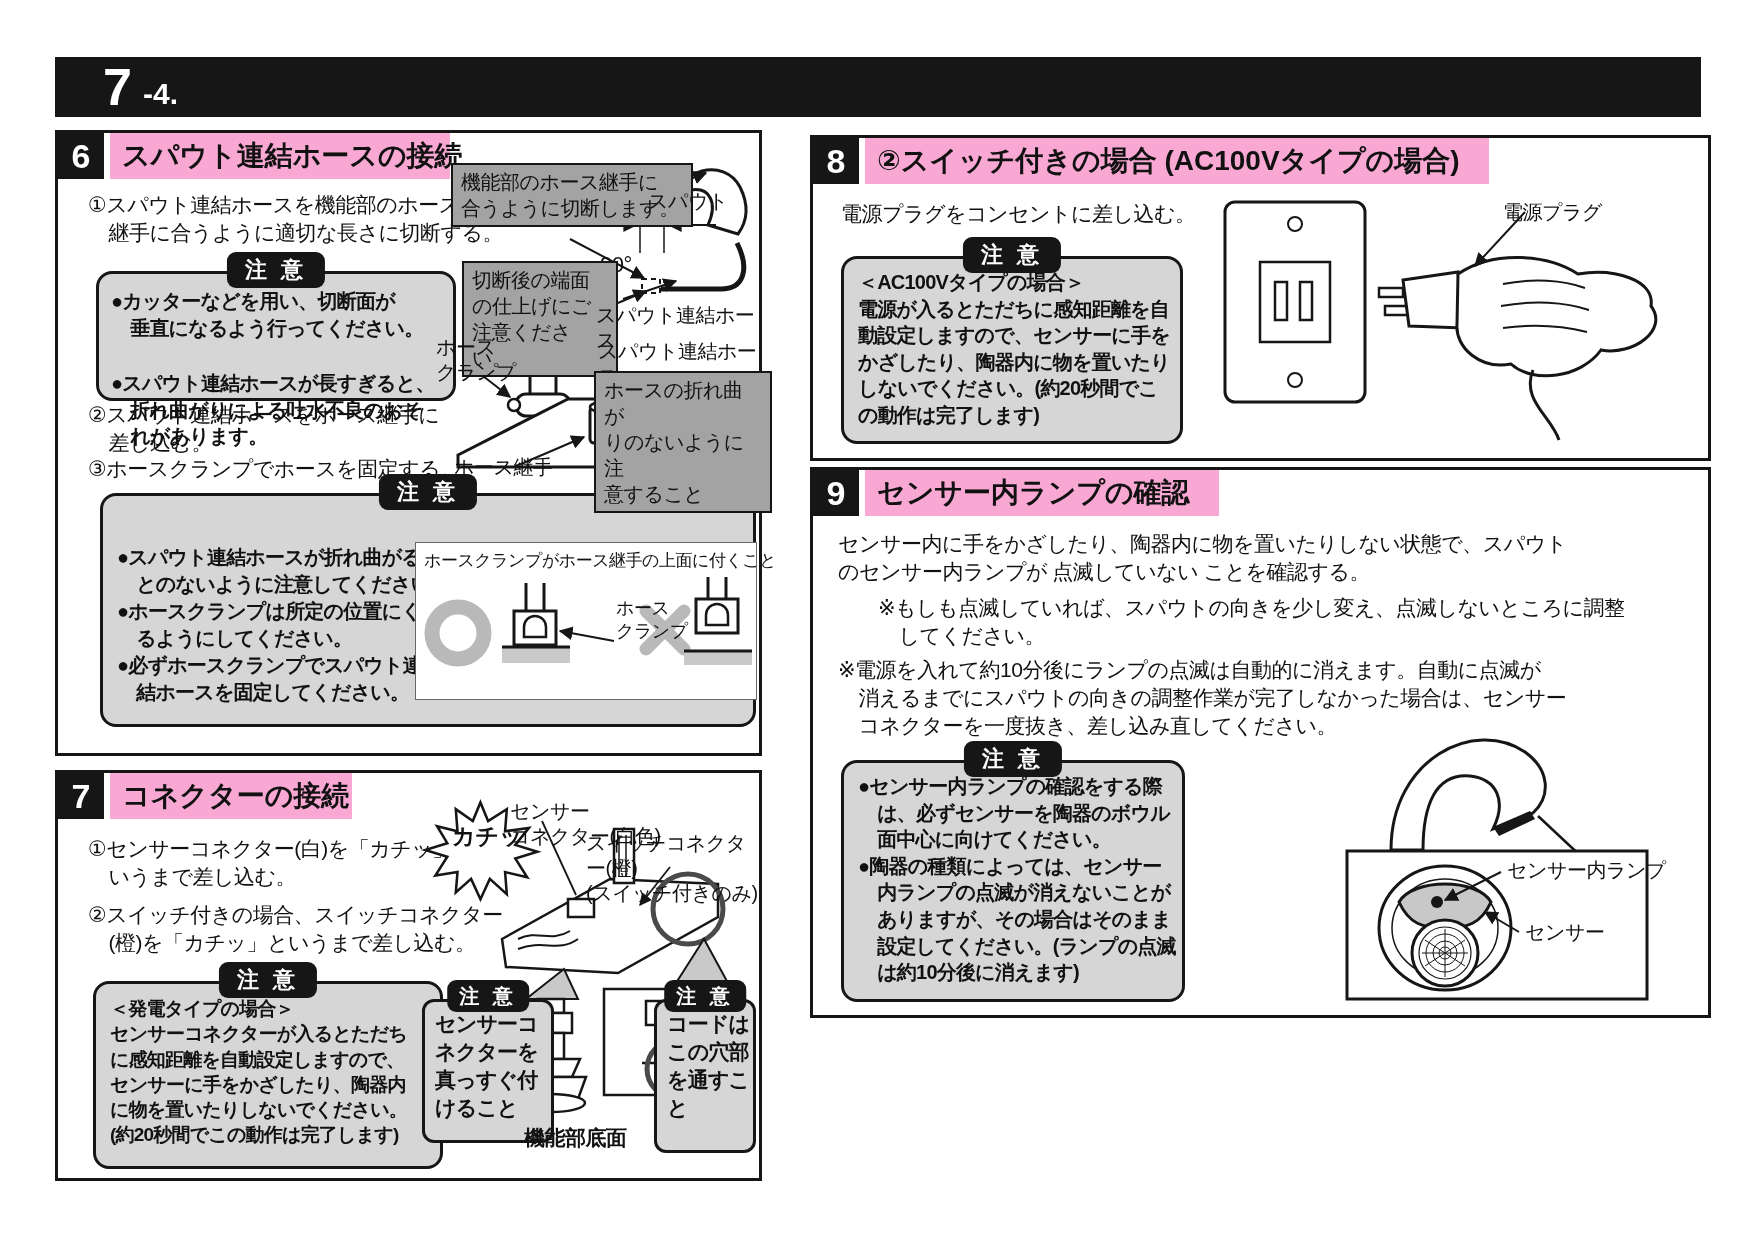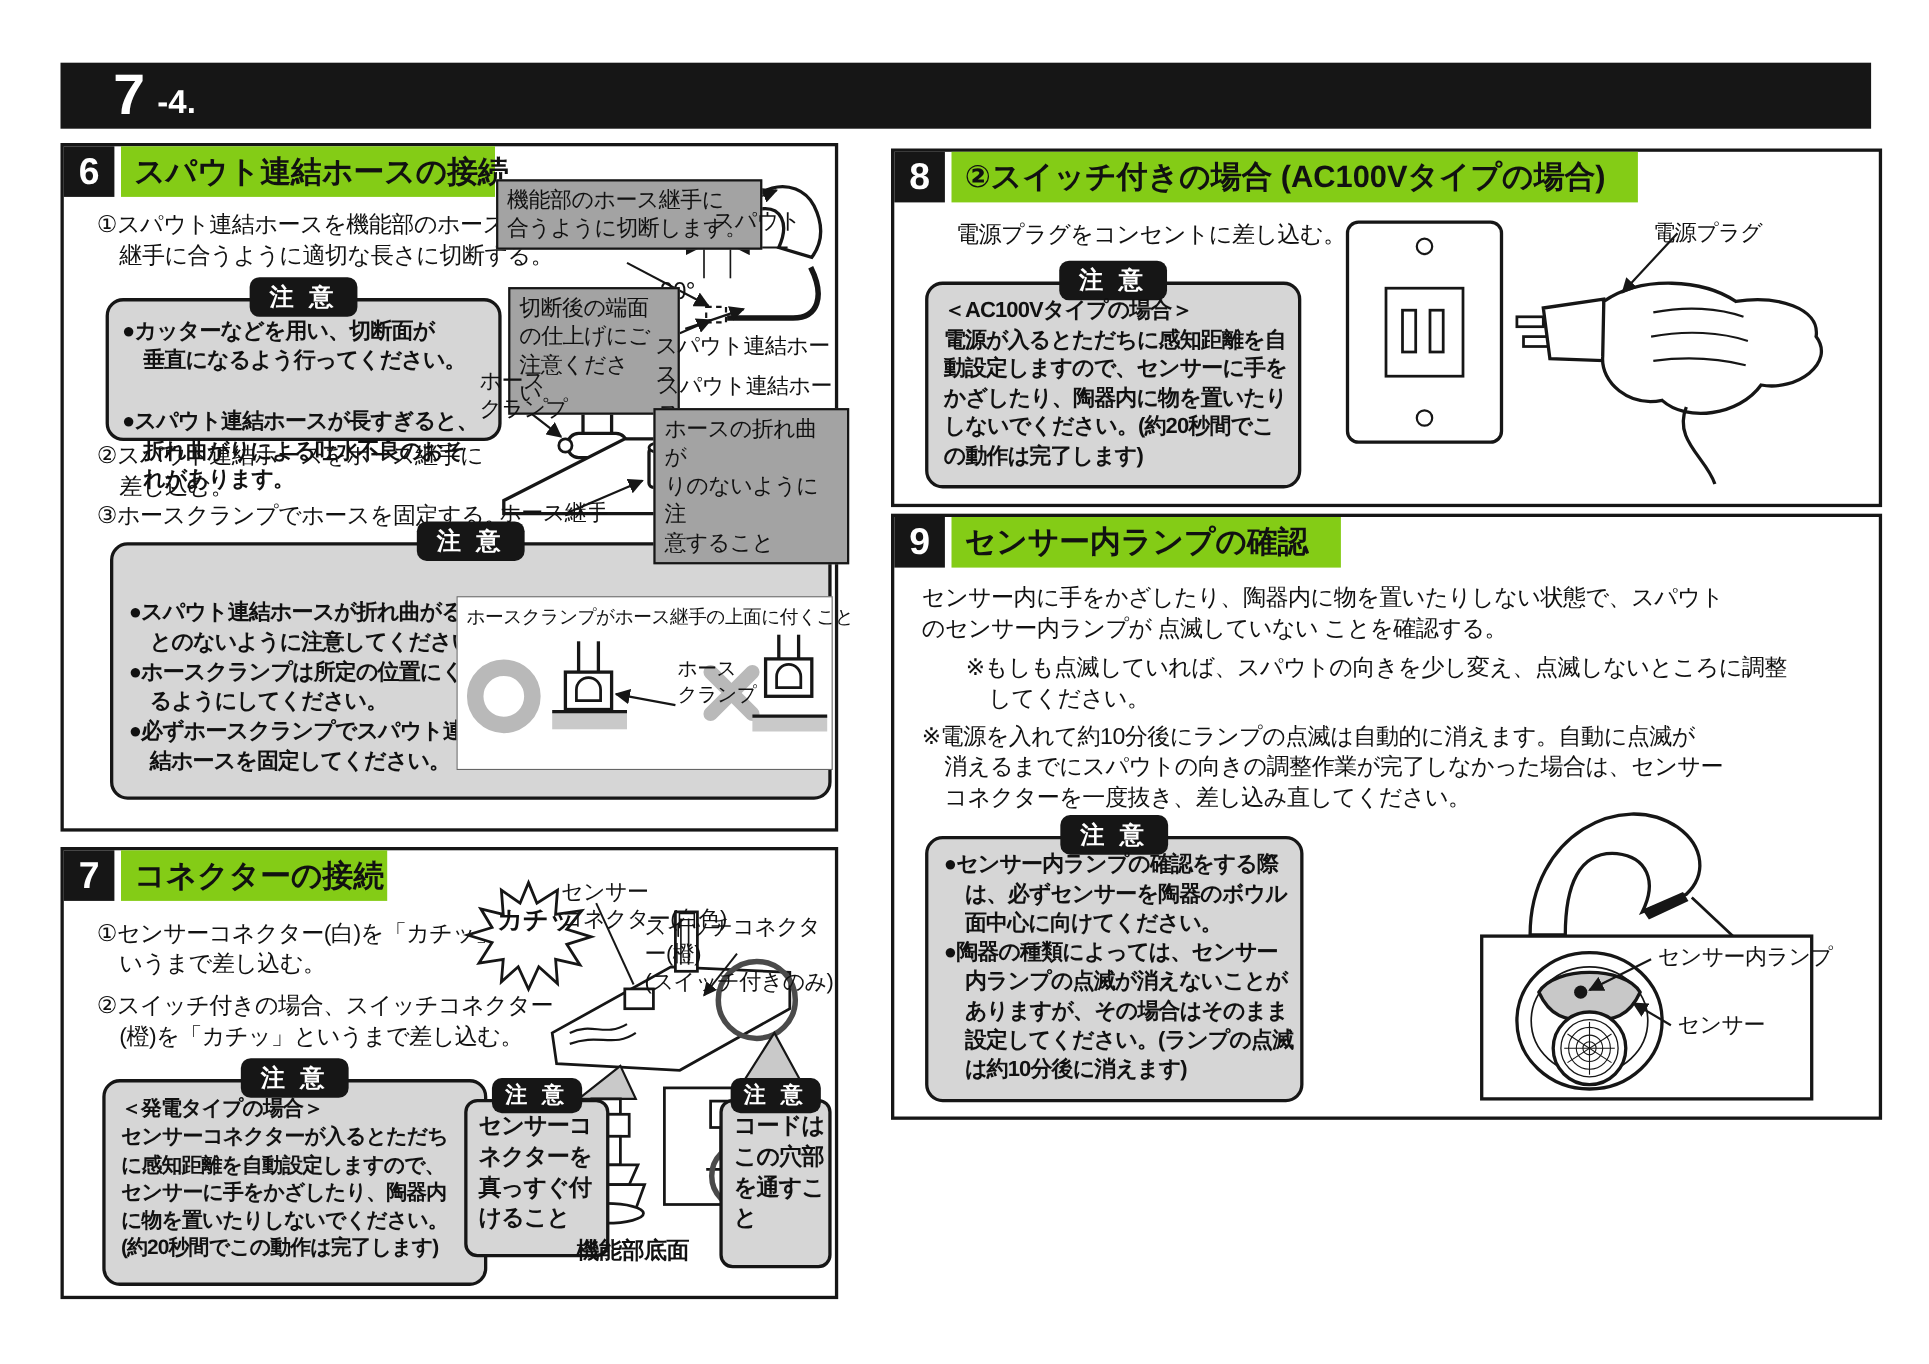--- a/index.html
+++ b/index.html
@@ -9,21 +9,21 @@
     overflow:hidden;
   }
   
   .bar{position:absolute;left:55px;top:57px;width:1646px;height:60px;background:#161616;color:#fff;}
   .bar-n1{position:absolute;left:48px;top:0px;font-size:52px;font-weight:bold;line-height:60px;}
   .bar-n2{position:absolute;left:88px;top:14px;font-size:30px;font-weight:bold;line-height:46px;}
   
   .box{position:absolute;border:3px solid #161616;background:#fff;}
   .numbox{position:absolute;left:0;top:0;width:46px;height:46px;background:#161616;color:#fff;
           font-weight:bold;font-size:34px;display:flex;align-items:center;justify-content:center;}
-  .strip{position:absolute;left:52px;top:0;height:46px;background:#84cc16;font-weight:bold;
+  .strip{position:absolute;left:52px;top:0;height:46px;background:#f9a8d4;font-weight:bold;
          font-size:28px;line-height:46px;padding:0 12px;white-space:nowrap;letter-spacing:0px;}
   .step{position:absolute;font-size:21px;line-height:1.34;white-space:pre-line;letter-spacing:-0.5px;}
   .note{position:absolute;background:#d6d6d6;border:3px solid #161616;border-radius:16px;}
   .tag{position:absolute;left:50%;transform:translateX(-50%);background:#161616;color:#fff;
        font-weight:bold;font-size:22px;line-height:1;padding:7px 18px;border-radius:9px;
        letter-spacing:4px;white-space:nowrap;}
   .note-body{position:absolute;font-weight:bold;font-size:20px;line-height:1.33;
              white-space:pre-line;letter-spacing:-0.8px;}
   .callout{position:absolute;background:#a3a3a3;border:2px solid #161616;font-size:20px;line-height:1.3;
            padding:4px 8px;white-space:pre-line;letter-spacing:-0.5px;}
@@ -248,21 +248,21 @@
 と</div>
   </div>
 
   <div class="lbl lbl-b" style="left:466px;top:352px;font-size:21px;">機能部底面</div>
 </div>
 
 <div class="box" style="left:810px;top:135px;width:895px;height:320px;">
   <div class="numbox">8</div>
   <div class="strip" style="width:600px;">②スイッチ付きの場合 (AC100Vタイプの場合)</div>
 
-  <div class="step" style="left:28px;top:62px;margin-left:28px;">電源プラグをコンセントに差し込む。</div>
+  <div class="step" style="left:28px;top:62px;">電源プラグをコンセントに差し込む。</div>
 
   <div class="note" style="left:28px;top:118px;width:336px;height:182px;">
     <div class="tag" style="top:-22px;">注 意</div>
     <div class="note-body" style="left:14px;top:10px;">＜AC100Vタイプの場合＞
 電源が入るとただちに感知距離を自
 動設定しますので、センサーに手を
 かざしたり、陶器内に物を置いたり
 しないでください。(約20秒間でこ
 の動作は完了します)</div>
   </div>

